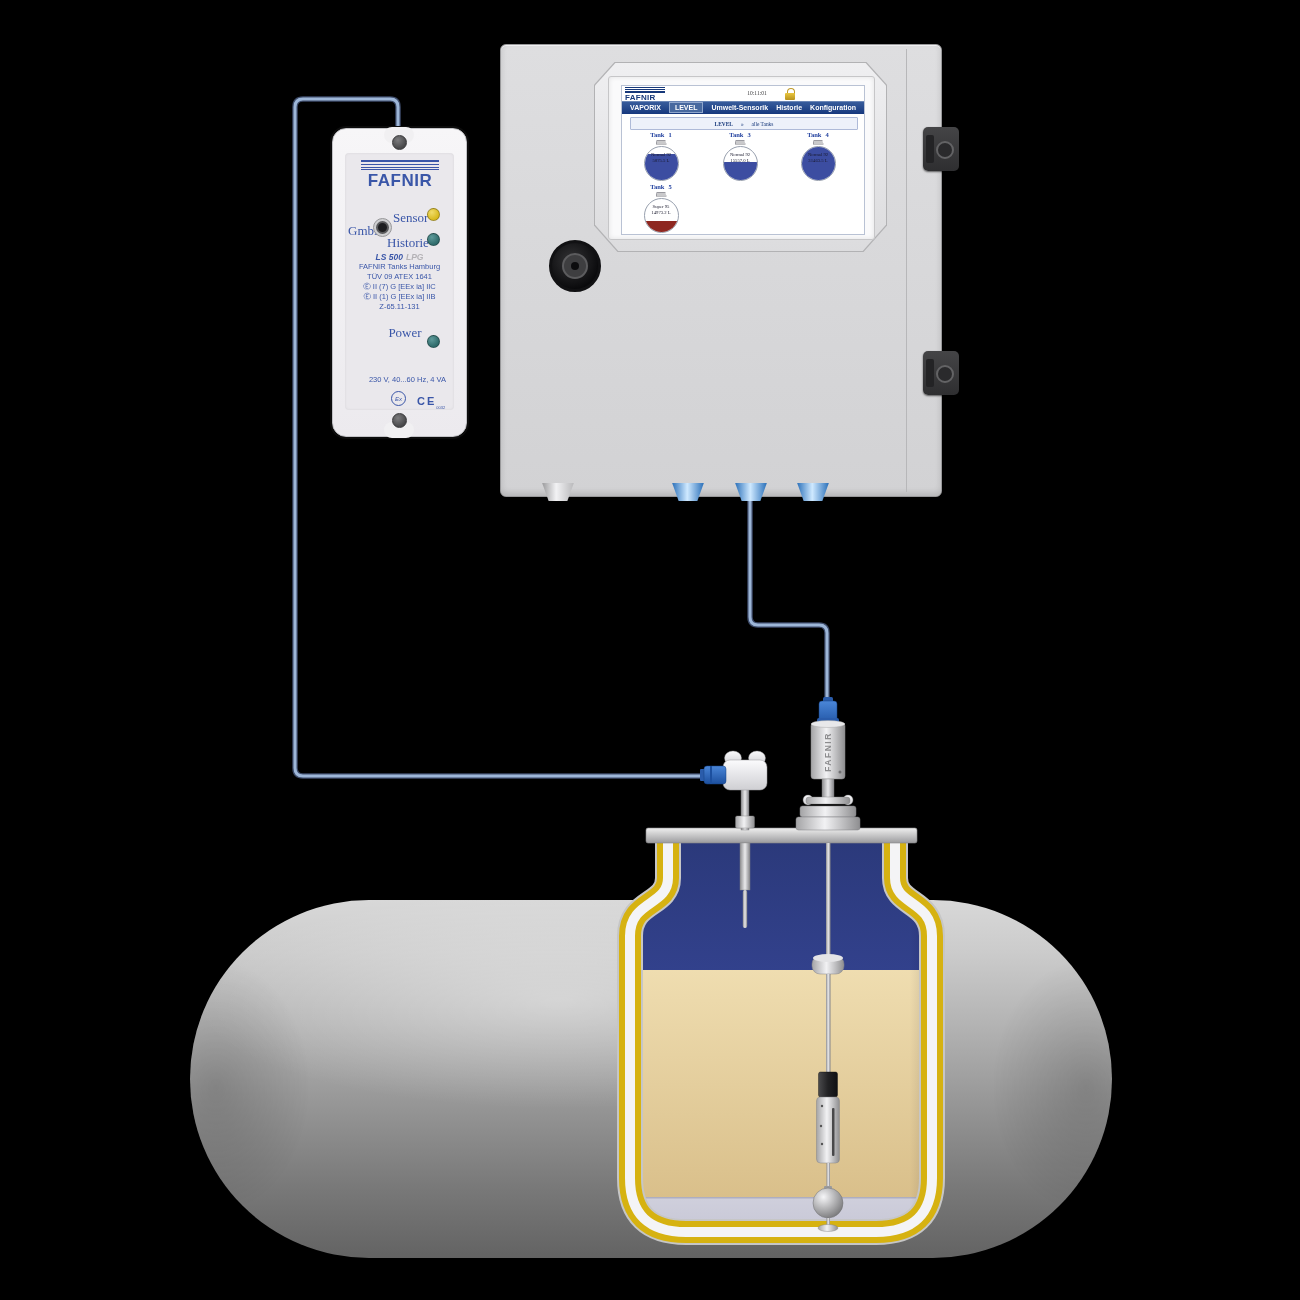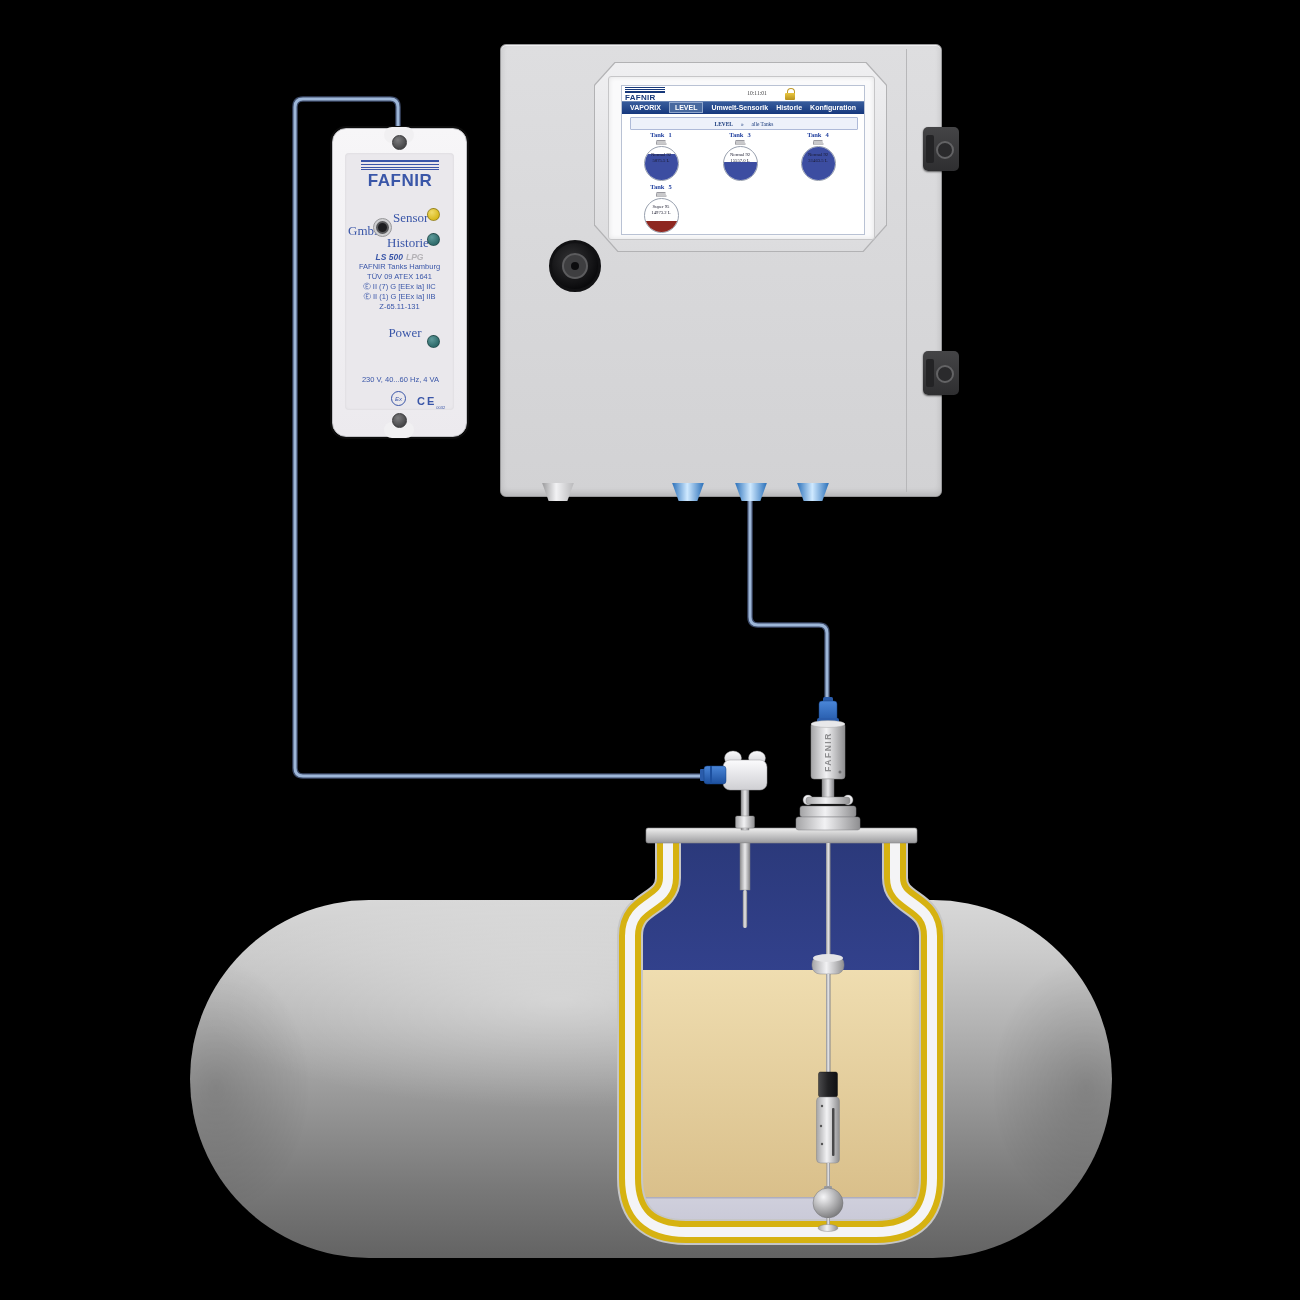--- a/index.html
+++ b/index.html
@@ -272,21 +272,21 @@
         <div>FAFNIR Tanks Hamburg</div>
         <div>TÜV 09 ATEX 1641</div>
         <div>Ⓔ II (7) G [EEx ia] IIC</div>
         <div>Ⓔ II (1) G [EEx ia] IIB</div>
         <div>Z-65.11-131</div>
       </div>
 
       <div class="ls-lbl abs" style="left:42px;top:172px;width:36px;text-align:center">Power</div>
       <div class="led abs" style="left:82px;top:182px;background:radial-gradient(circle at 35% 30%,#5e9a9a,#2f6b6b 70%)"></div>
 
-      <div class="ls-center abs" style="left:1px;top:222px">230 V, 40...60 Hz, 4 VA</div>
+      <div class="ls-center abs" style="left:8px;top:222px">230 V, 40...60 Hz, 4 VA</div>
 
       <div class="ex-circle abs" style="left:46px;top:238px">
         <span>Ex</span>
       </div>
       <div class="abs" style="left:72px;top:238px">
         <span class="ce">CE</span><span class="ce-num">0032</span>
       </div>
     </div>
   </div>
 

